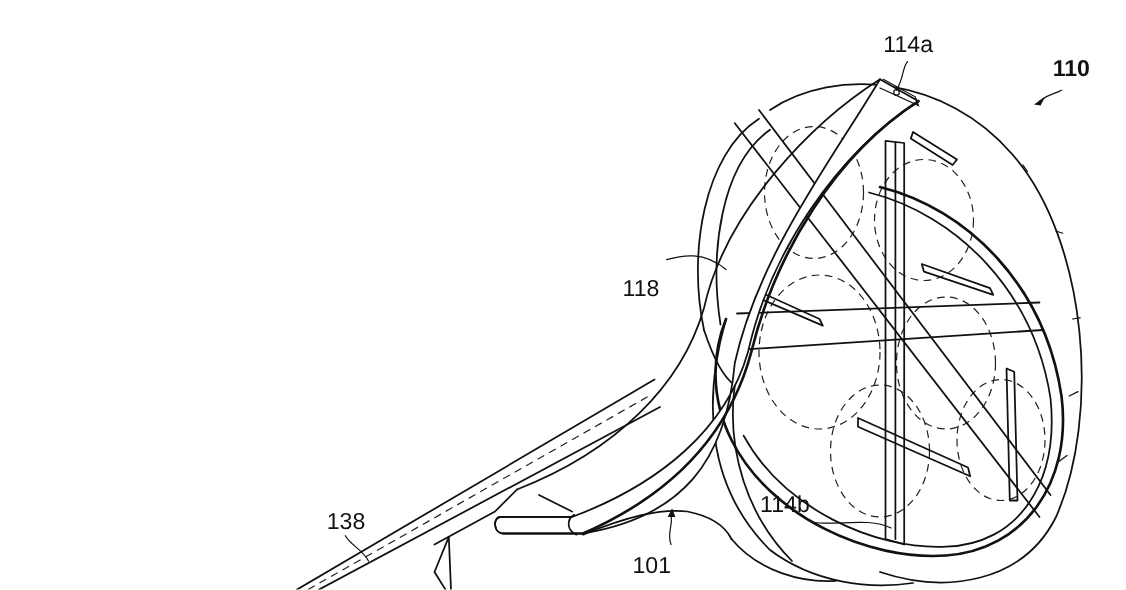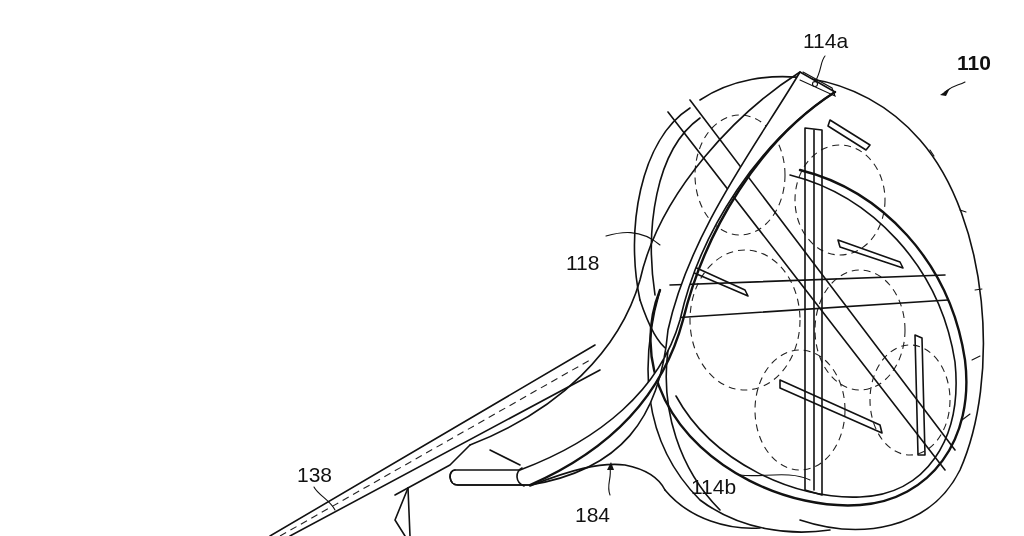--- a/index.html
+++ b/index.html
@@ -102,15 +102,15 @@
       <path class="ln-thin" d="M610,495 C606,485 612,478 610,468"></path>
       <path d="M607,470 L614,470 L611,462 Z" fill="#111"></path>
       <path class="ln-thin" d="M740,475 C760,478 790,470 810,480"></path>
     </g>
   </svg>
 
   <span class="ref-label" style="left:803px;top:30px;">114a</span>
   <span class="ref-label" style="left:957px;top:52px;font-weight:bold;">110</span>
   <span class="ref-label" style="left:566px;top:226px;margin-top:26px;">118</span>
   <span class="ref-label" style="left:297px;top:464px;">138</span>
-  <span class="ref-label" style="left:691px;top:476px;">114b</span>
-  <span class="ref-label" style="left:575px;top:504px;">184</span>
+  <span class="ref-label" style="left:691px;top:448px;">114b</span>
+  <span class="ref-label" style="left:575px;top:504px;">101</span>
 </div>
 
 </body></html>

